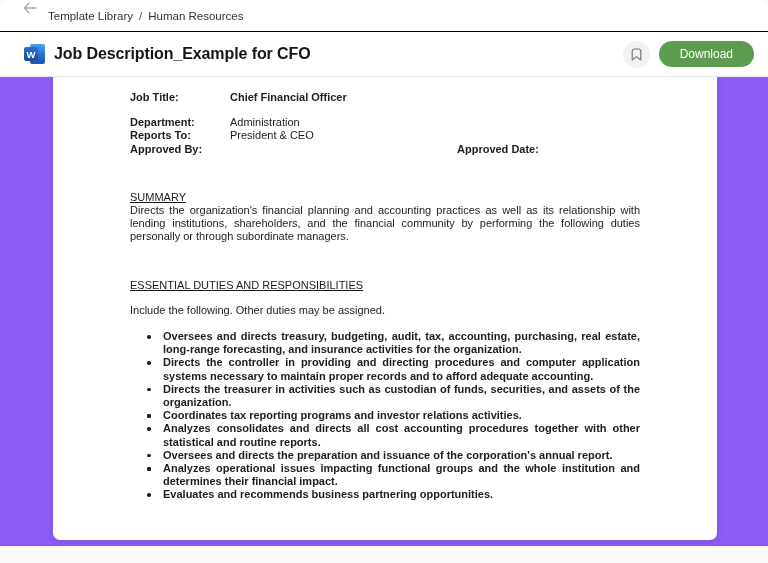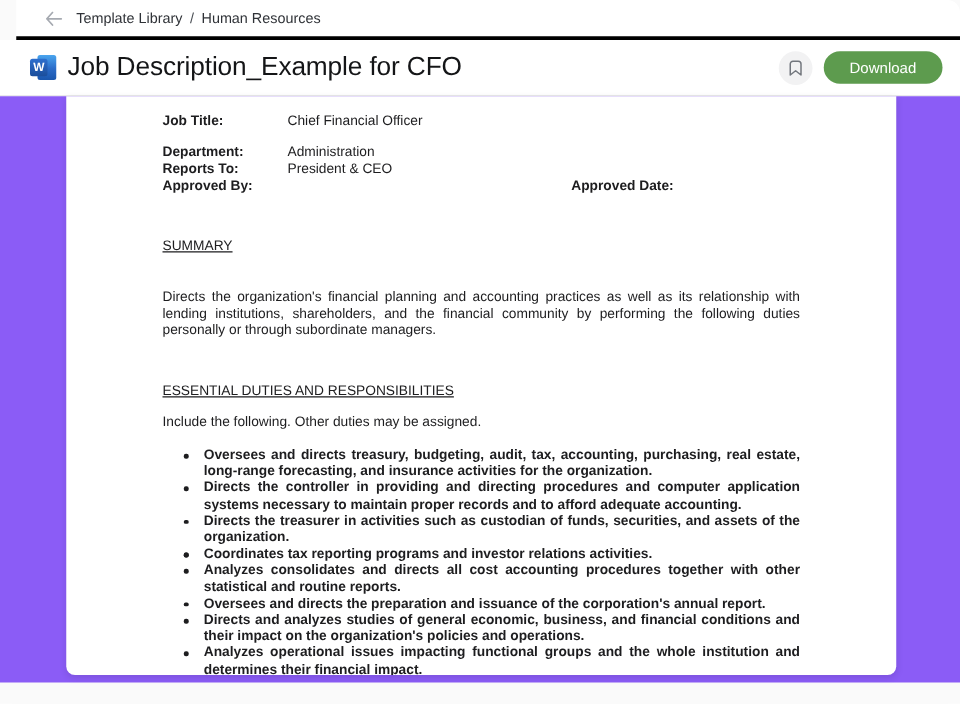--- a/index.html
+++ b/index.html
@@ -7,24 +7,23 @@
   body {
     font-family:"Liberation Sans", sans-serif;
     background:#fafafa;
     overflow:hidden;
   }
   .app { width:768px; height:563px; border-radius:10px; overflow:hidden; background:#fafafa; }
 
   
   .topbar {
     height:32px; background:#ffffff;
-    display:flex; align-items:center;
+    display:flex; 
     padding:0 16px 0 22px;
-    border-bottom:3px solid #000000;
-    margin-left:13px;
+    border-bottom:1px solid #000000;
   }
   .back { width:16px; height:16px; margin-right:10px; display:flex; align-items:center; justify-content:center; cursor:pointer; }
   .back svg { display:block; }
   .crumbs { display:flex; align-items:center; gap:6px; font-size:11.5px; color:#2f3237; }
   .crumb { text-decoration:none; color:#2f3237; cursor:pointer; }
   .sep { color:#4b4f55; }
 
   
   .header {
     height:45px; background:#ffffff;
@@ -38,21 +37,21 @@
     background:linear-gradient(180deg,#4aa5ee 0%,#2a6bc8 55%,#1956ad 100%);
     border-radius:2px;
   }
   .word-icon .front {
     position:absolute; left:0; top:3px; width:14px; height:14px;
     background:linear-gradient(180deg,#2d6fce,#1b4e9b);
     border-radius:2px;
     color:#ffffff; font-size:9.5px; font-weight:bold;
     display:flex; align-items:center; justify-content:center;
   }
-  .title { font-size:21px; font-weight:normal; color:#141517; letter-spacing:-0.1px; }
+  .title { font-size:16px; font-weight:bold; color:#141517; letter-spacing:-0.1px; }
   .spacer { flex:1; }
   .bookmark-btn {
     width:27px; height:27px; border-radius:50%;
     background:#f2f2f3; border:none; cursor:pointer;
     display:flex; align-items:center; justify-content:center;
     margin-right:9px; flex:none;
   }
   .download-btn {
     height:26px; padding:0 21px; border:none; border-radius:13px;
     color:#ffffff; font-size:12px; font-family:"Liberation Sans",sans-serif;
@@ -68,30 +67,30 @@
     border-radius:0 0 7px 7px;
     box-shadow:0 2px 6px rgba(0,0,0,0.10);
     padding:14px 77px 0 77px;
     overflow:hidden;
     color:#1d1d1f;
     font-size:11px; line-height:13.2px;
   }
   .mrow { display:flex; position:relative; }
   .mlabel { width:100px; flex:none; font-weight:bold; }
   .mvalue { }
-  .bold { font-weight:normal; }
+  .bold { font-weight:bold; }
   .gap12 { height:12px; }
   .approved-date { position:absolute; left:327px; font-weight:bold; }
 
   .doc-heading {
     margin-top:35px;
     font-weight:normal; text-decoration:underline;
     font-size:11px;
   }
-  .doc-para { margin-top:28px; text-align:justify; }
+  .doc-para { margin-top:0; text-align:justify; }
   .doc-intro { margin-top:12px; }
   .duty-list { margin-top:13px; list-style:none;font-weight:bold; }
   .duty-list li {
     position:relative; padding-left:33px; text-align:justify;
   }
   .duty-list li .dot {
     position:absolute; left:17px; top:5px;
     width:3.5px; height:3.5px; border-radius:50%; background:#1d1d1f;
   }
 </style>
@@ -157,21 +156,21 @@
       <p class="doc-intro">Include the following. Other duties may be assigned.</p>
 
       <ul class="duty-list">
         <li><span class="dot"></span><span>Oversees and directs treasury, budgeting, audit, tax, accounting, purchasing, real estate, long-range forecasting, and insurance activities for the organization.</span></li>
         <li><span class="dot"></span><span>Directs the controller in providing and directing procedures and computer application systems necessary to maintain proper records and to afford adequate accounting.</span></li>
         <li><span class="dot"></span><span>Directs the treasurer in activities such as custodian of funds, securities, and assets of the organization.</span></li>
         <li><span class="dot"></span></li>
         <li><span class="dot"></span><span>Coordinates tax reporting programs and investor relations activities.</span></li>
         <li><span class="dot"></span><span>Analyzes consolidates and directs all cost accounting procedures together with other statistical and routine reports.</span></li>
         <li><span class="dot"></span><span>Oversees and directs the preparation and issuance of the corporation's annual report.</span></li>
-        <li><span class="dot"></span><span>Directs and analyzes studies of general economic, business, and financial conditions and their impact on the organization's policies and operations.</span></li>
+        <li><span class="dot"></span></li>
         <li><span class="dot"></span><span>Analyzes operational issues impacting functional groups and the whole institution and determines their financial impact.</span></li>
         <li><span class="dot"></span><span>Evaluates and recommends business partnering opportunities.</span></li>
       </ul>
 
     </div>
   </div>
 
 </div>
 
 </body></html>

